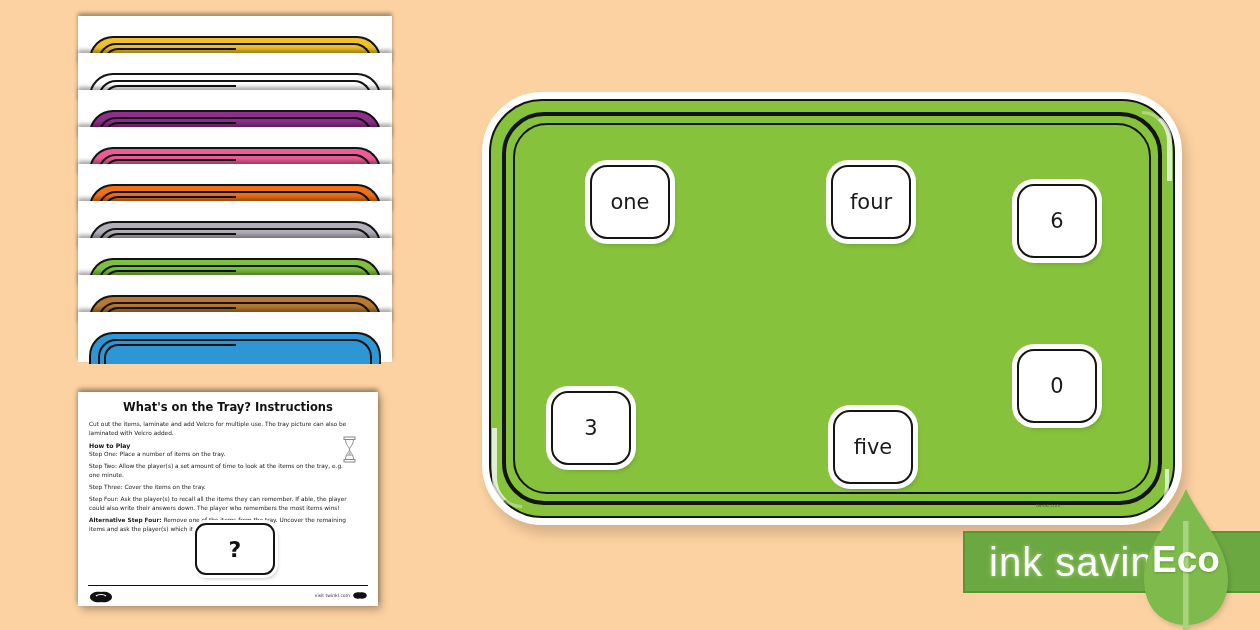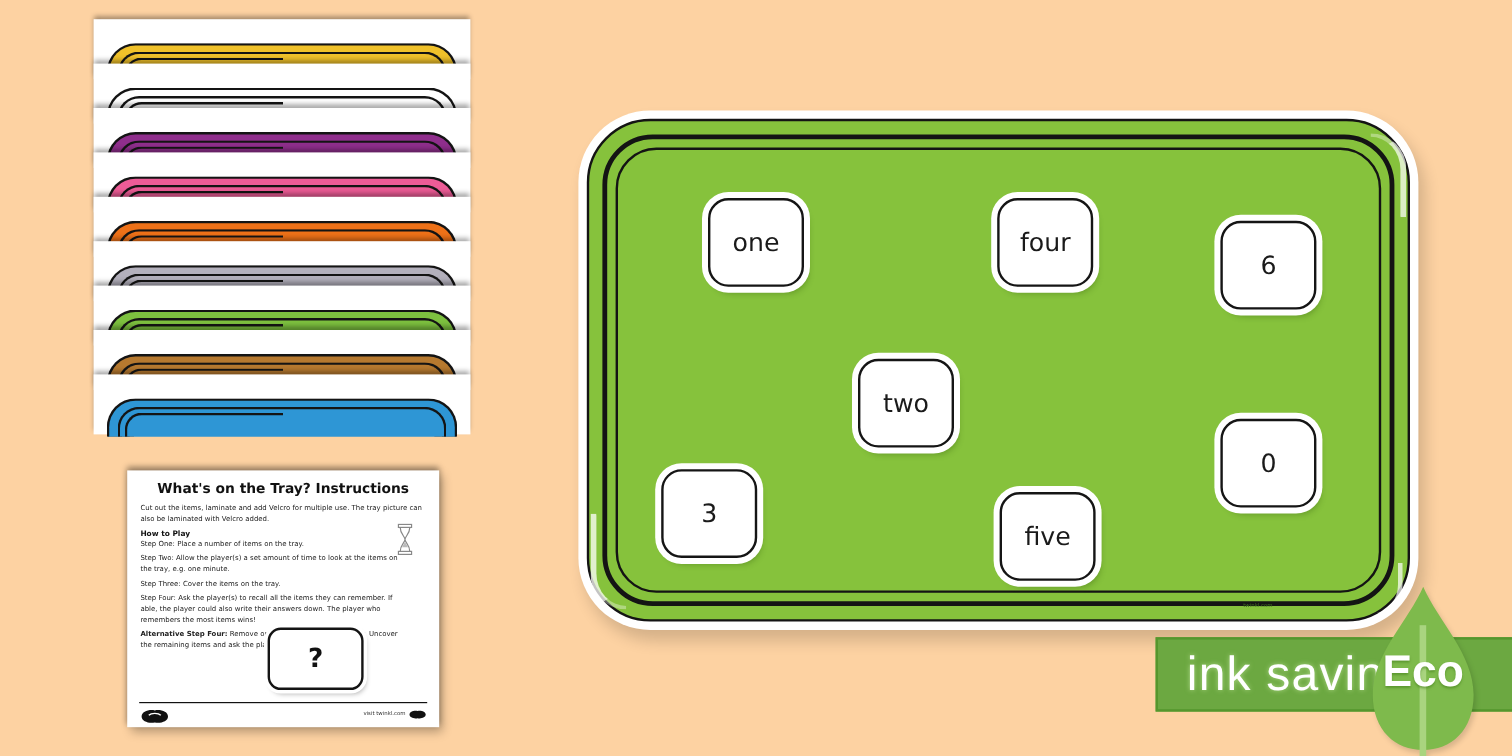--- a/index.html
+++ b/index.html
@@ -21,23 +21,23 @@
          border-radius:14px 0 0 0; }
 
   .cutouts-band { position:absolute; left:0; top:351px; width:314px; height:50px;
          background:#fff; box-shadow:0 -3px 4px rgba(0,0,0,0.35); }
   .cutouts-title { position:absolute; left:13px; top:11px; font-size:7.5px;
          font-weight:bold; color:#111; letter-spacing:0.2px; }
   .co-card { position:absolute; top:30px; width:40px; height:22px; background:#fff;
          border:2px solid #141414; border-radius:9px; }
 
   
-  .instr-page { position:absolute; left:0; top:392px; width:260px; height:214px;
+  .instr-page { position:absolute; left:0; top:392px; width:300px; height:214px;
          background:#fff;
-         box-shadow:0 -3px 5px rgba(0,0,0,0.4), 3px 4px 8px rgba(0,0,0,0.28);margin-left:28px; }
+         box-shadow:0 -3px 5px rgba(0,0,0,0.4), 3px 4px 8px rgba(0,0,0,0.28); }
   .instr-title { position:absolute; left:0; right:0; top:8px; text-align:center;
          font-size:11.5px; font-weight:bold; color:#111; }
   .instr-intro { position:absolute; left:11px; right:11px; top:28px;
          font-size:5.8px; line-height:1.55; color:#222; }
   .howto { position:absolute; left:11px; top:50px; font-size:6.2px; font-weight:bold; color:#111; }
   .steps { position:absolute; left:11px; right:30px; top:58px; font-size:5.8px;
          line-height:1.5; color:#222; }
   .steps p { margin-bottom:3.5px; }
   .steps b.plain { font-weight:normal; }
   .hourglass { position:absolute; right:22px; top:44px; }
@@ -177,21 +177,20 @@
           <div class="tray-r3"></div>
         </div>
       </div>
     </div>
   </div>
   <div class="tray-watermark">twinkl.com</div>
 
   <div class="card card-one">one</div>
   <div class="card card-four">four</div>
   <div class="card card-6">6</div>
-  <div class="card card-two">two</div>
   <div class="card card-0">0</div>
   <div class="card card-3">3</div>
   <div class="card card-five">five</div>
 
   <div class="eco-bar" style="background-color: rgb(108, 168, 65);">
     <span>ink saving</span>
   </div>
   <svg class="eco-leaf" width="116" height="143" viewBox="0 0 116 143">
     <path d="M58 2 C46 30, 16 58, 16 92 C16 122, 35 138, 58 138 C81 138, 100 122, 100 92 C100 58, 70 30, 58 2 Z" fill="#7EBA4C"></path>
     <rect x="55" y="34" width="5.5" height="109" fill="#A9D47F"></rect>

